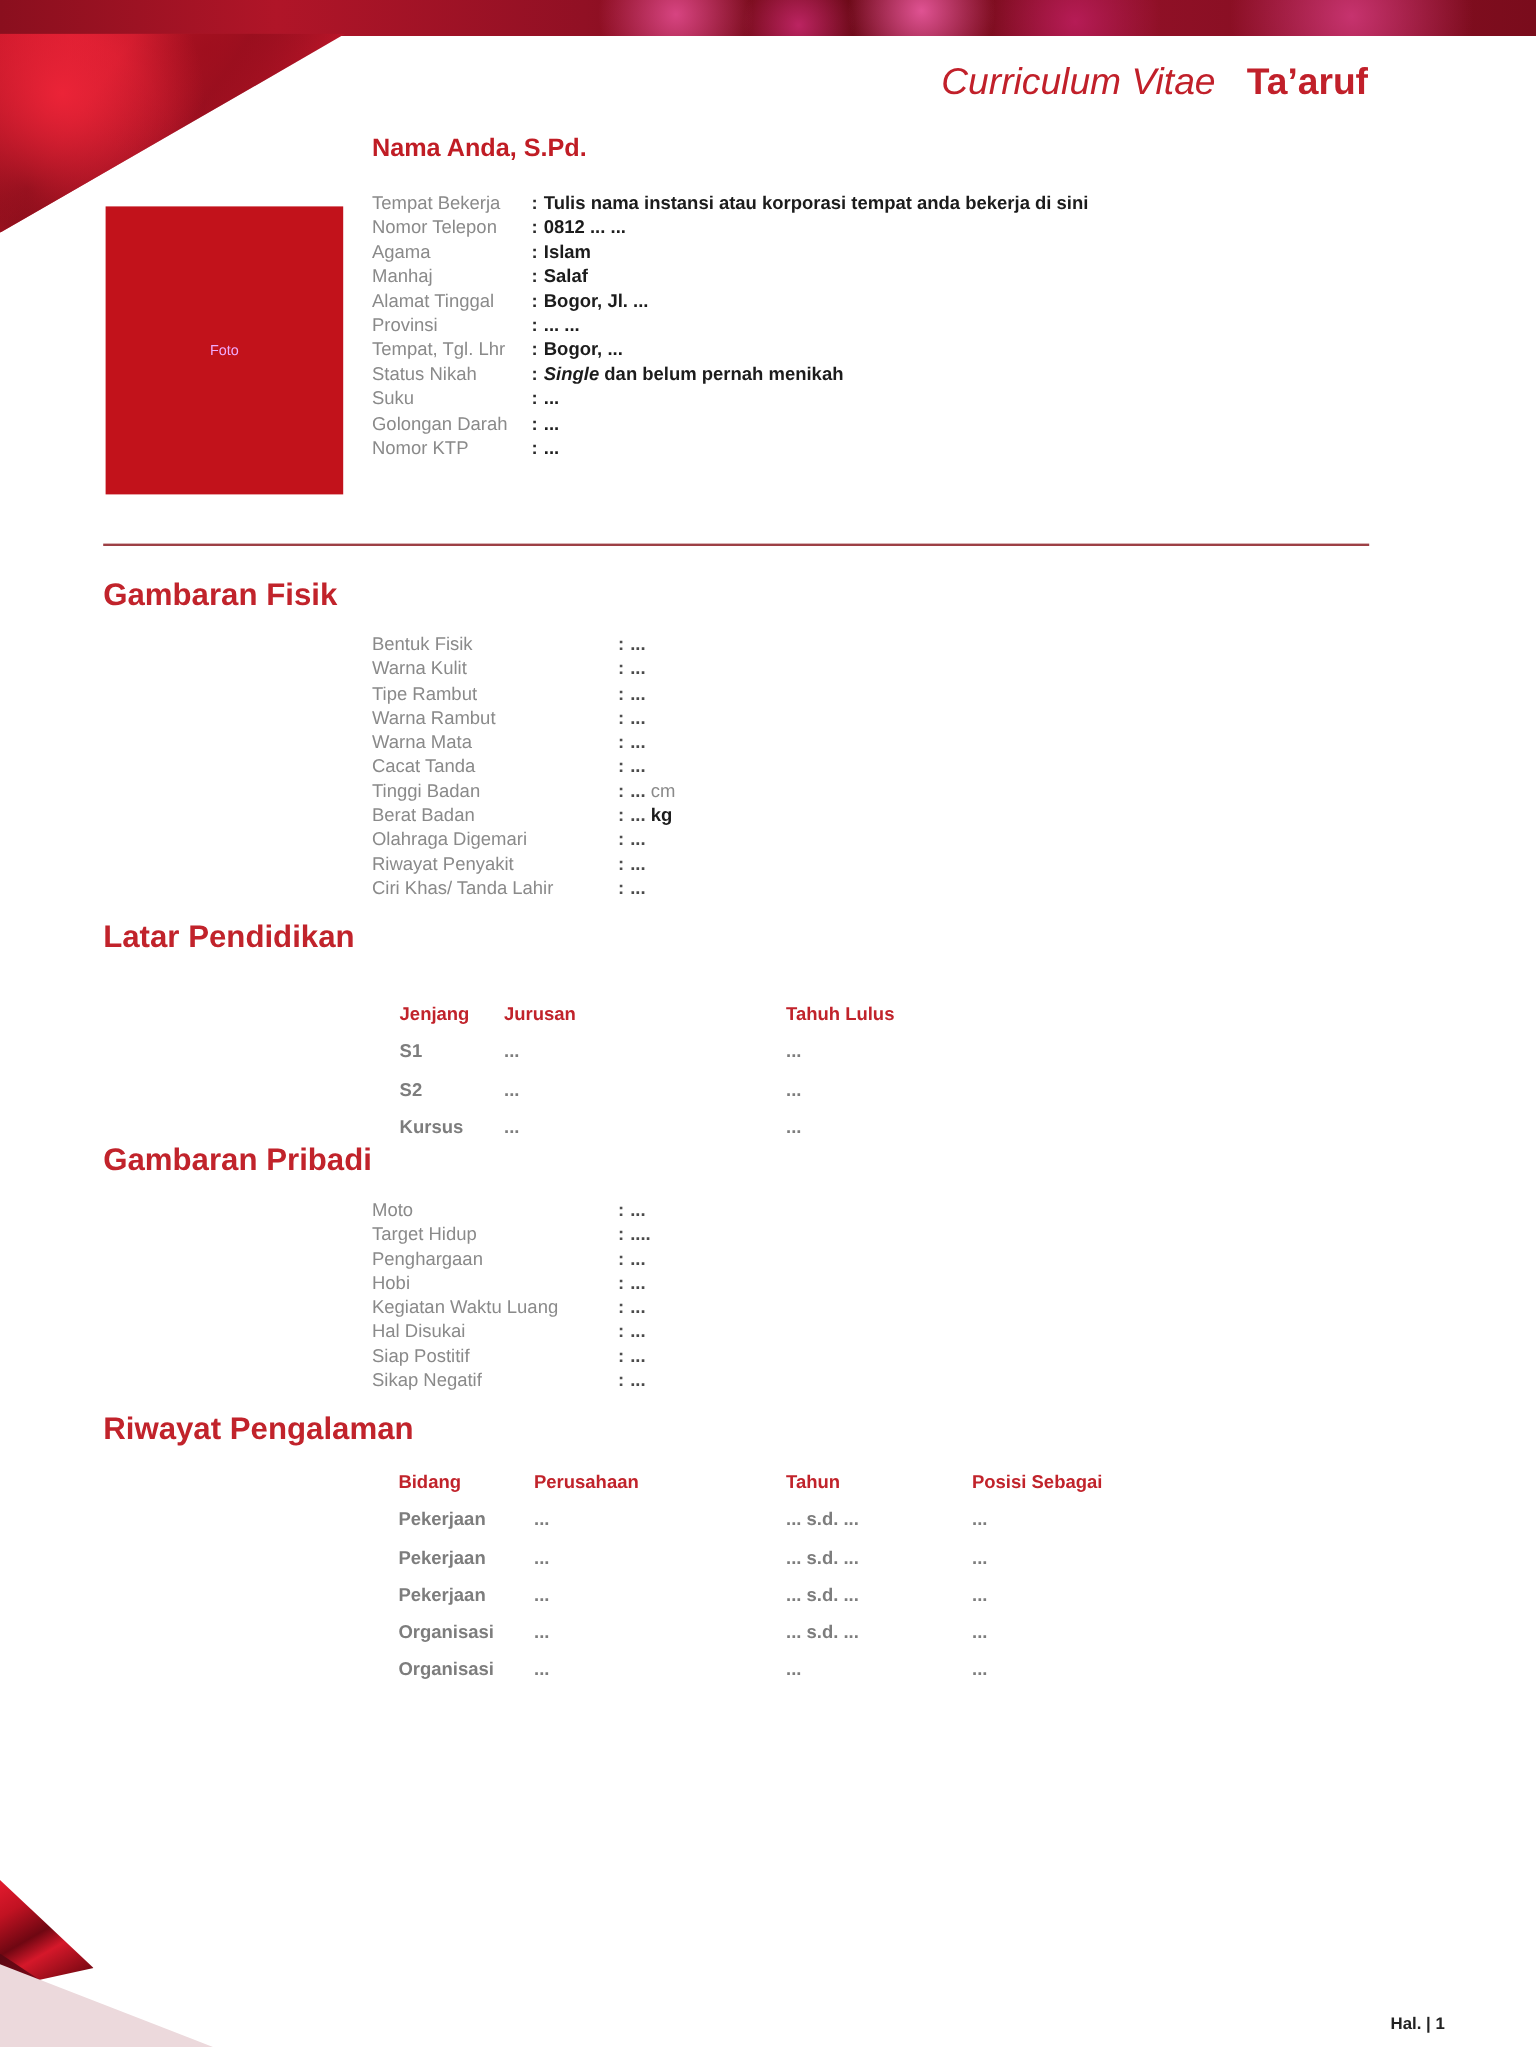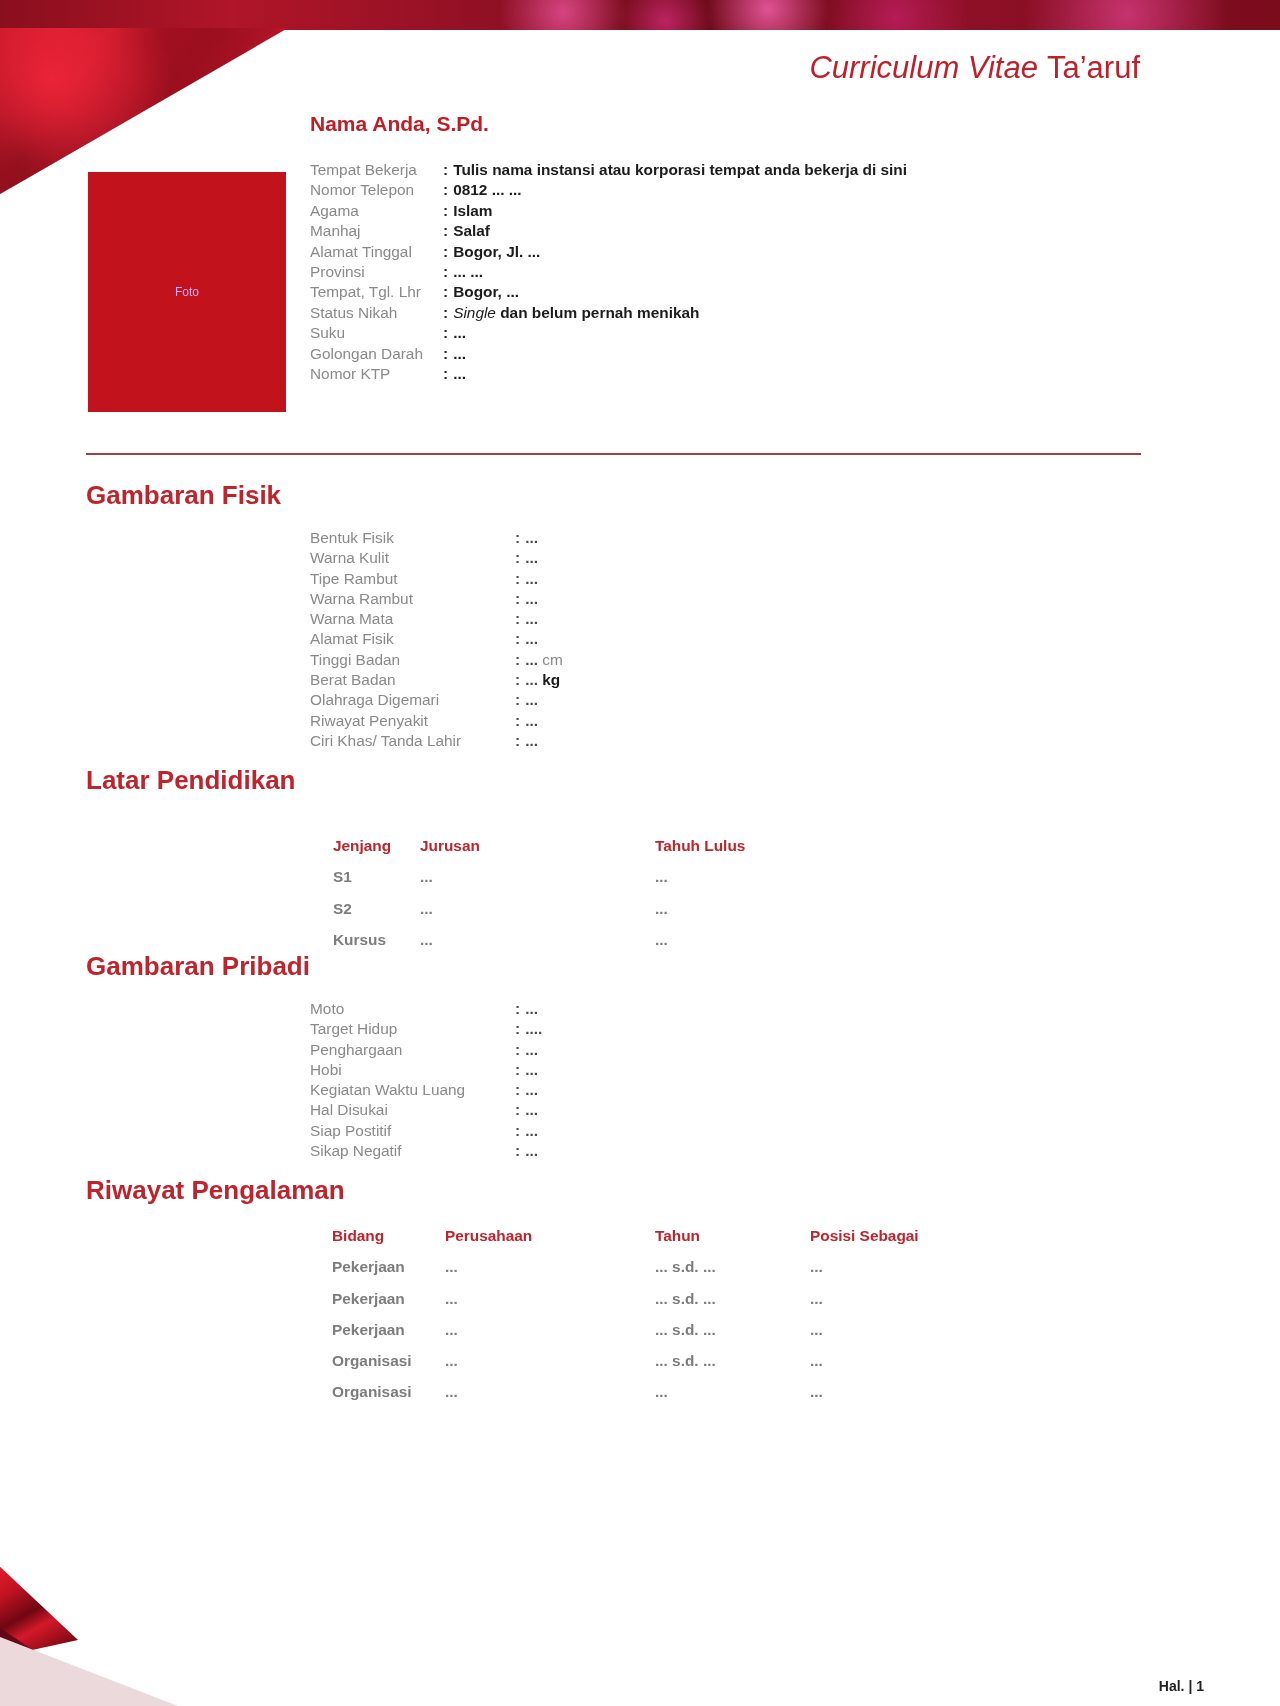--- a/index.html
+++ b/index.html
@@ -23,34 +23,34 @@
     clip-path:polygon(0 0,100% 0,0 100%);
     background:
       radial-gradient(circle at 18% 30%, rgba(238,36,56,.95) 0%, rgba(238,36,56,0) 45%),
       radial-gradient(circle at 60% 8%, rgba(158,14,29,.9) 0%, rgba(158,14,29,0) 50%),
       radial-gradient(circle at 8% 78%, rgba(110,8,19,.9) 0%, rgba(110,8,19,0) 45%),
       linear-gradient(125deg,#c41628 0%,#e02033 28%,#941021 52%,#c0162a 74%,#650611 100%);
   }
   
   .cv-title{position:absolute;top:50px;right:140px;font-size:31px;color:#c1202a;white-space:nowrap;}
   .cv-title .t-italic{font-style:italic;font-weight:400;margin-right:9px;}
-  .cv-title .t-bold{font-weight:400;}
+  .cv-title .t-bold{font-weight:700;margin-left:17px;}
   
   .foto-box{
     position:absolute;left:88px;top:172px;width:198px;height:240px;background:#c2121b;
     display:flex;align-items:center;justify-content:center;color:#f0abfc;font-size:12px;
   }
   
   .name{position:absolute;left:310px;top:112px;font-size:21px;font-weight:700;color:#c01d25;}
   .identity-list{position:absolute;left:310px;top:160px;width:836px;font-size:15.4px;line-height:20.4px;color:#1f1f1f;}
   .row .lbl{display:inline-block;color:#8a8a8a;font-weight:400;}
   .identity-list .row .lbl{width:133px;}
   .row .sep{color:#2a2a2a;font-weight:700;margin-right:5px;}
   .row .val{color:#1c1c1c;font-weight:700;}
-  .row .vi{color:#1c1c1c;font-weight:400;font-style:italic;}
+  .row .vi{color:#1c1c1c;font-weight:700;font-style:italic;}
   .row .vi:empty,.row .suffix:empty,.row .suffix-b:empty{display:none;}
   
   .divider{position:absolute;left:86px;top:453px;width:1055px;height:2px;background:#9d4045;}
   
   .section-h{position:absolute;left:86px;font-size:26px;font-weight:700;color:#c1232b;}
   #h-fisik{top:480px;} #h-pendidikan{top:765px;} #h-pribadi{top:951px;} #h-pengalaman{top:1175px;}
   
   .spec-list{position:absolute;left:310px;width:700px;font-size:15.4px;line-height:20.3px;}
   #fisik-list{top:528px;} #pribadi-list{top:999px;}
   .spec-list .row .lbl{width:205px;}
@@ -121,21 +121,21 @@
 
   <div class="divider"></div>
 
   <div class="section-h" id="h-fisik">Gambaran Fisik</div>
   <div class="spec-list" id="fisik-list">
     <div class="row"><span class="lbl">Bentuk Fisik</span><span class="sep">:</span><span class="val">...</span></div>
     <div class="row"><span class="lbl">Warna Kulit</span><span class="sep">:</span><span class="val">...</span></div>
     <div class="row"><span class="lbl">Tipe Rambut</span><span class="sep">:</span><span class="val">...</span></div>
     <div class="row"><span class="lbl">Warna Rambut</span><span class="sep">:</span><span class="val">...</span></div>
     <div class="row"><span class="lbl">Warna Mata</span><span class="sep">:</span><span class="val">...</span></div>
-    <div class="row"><span class="lbl">Alamat Fisik</span><span class="sep">:</span><span class="val">...</span></div>
+    <div class="row"><span class="lbl">Cacat Tanda</span><span class="sep">:</span><span class="val">...</span></div>
     <div class="row"><span class="lbl">Tinggi Badan</span><span class="sep">:</span><span class="val">...</span><span class="suffix"> cm</span></div>
     <div class="row"><span class="lbl">Berat Badan</span><span class="sep">:</span><span class="val">...</span><span class="suffix-b"> kg</span></div>
     <div class="row"><span class="lbl">Olahraga Digemari</span><span class="sep">:</span><span class="val">...</span></div>
     <div class="row"><span class="lbl">Riwayat Penyakit</span><span class="sep">:</span><span class="val">...</span></div>
     <div class="row"><span class="lbl">Ciri Khas/ Tanda Lahir</span><span class="sep">:</span><span class="val">...</span></div>
   </div>
 
   <div class="section-h" id="h-pendidikan">Latar Pendidikan</div>
   <div class="grid-table" id="edu-table">
     <div class="t-row t-head">

